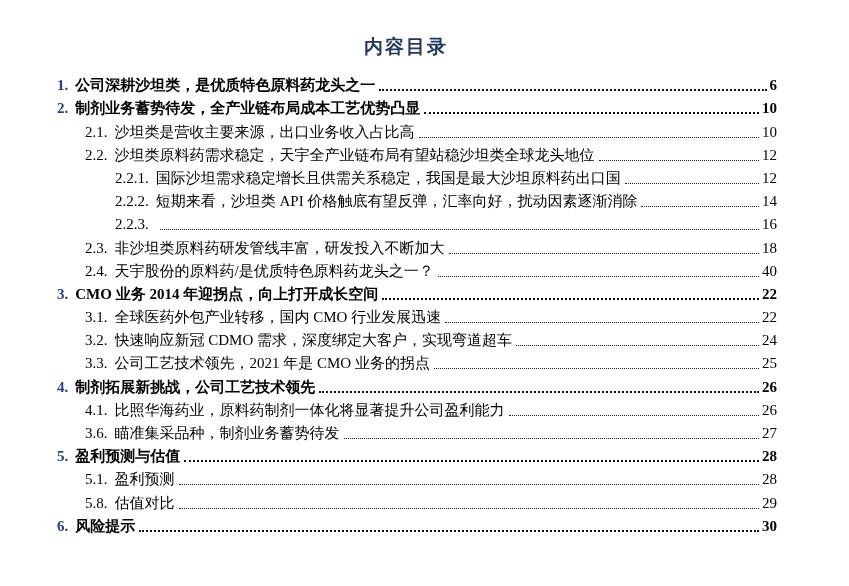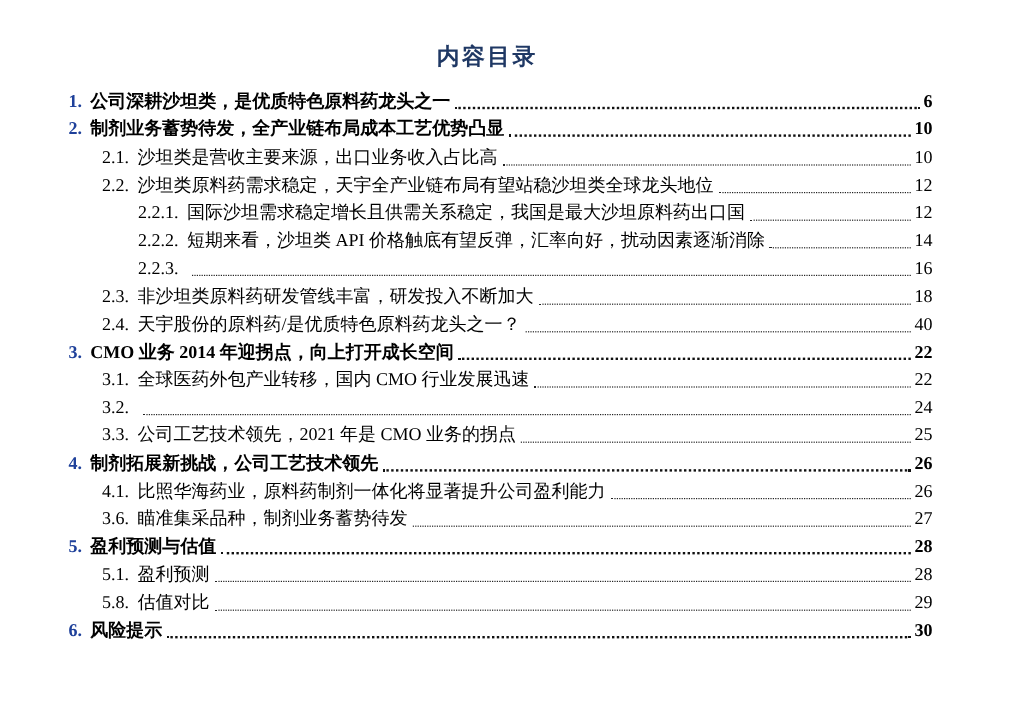--- a/index.html
+++ b/index.html
@@ -119,20 +119,21 @@
         <span class="pg">22</span>
       </div>
       <div class="toc-row level-2">
         <span class="num">3.1.</span>
         <span class="label">全球医药外包产业转移，国内 CMO 行业发展迅速</span>
         <span class="dots"></span>
         <span class="pg">22</span>
       </div>
       <div class="toc-row level-2">
         <span class="num">3.2.</span>
+        <span class="label">快速响应新冠 CDMO 需求，深度绑定大客户，实现弯道超车</span>
         <span class="dots"></span>
         <span class="pg">24</span>
       </div>
       <div class="toc-row level-2">
         <span class="num">3.3.</span>
         <span class="label">公司工艺技术领先，2021 年是 CMO 业务的拐点</span>
         <span class="dots"></span>
         <span class="pg">25</span>
       </div>
       <div class="toc-row level-1">

